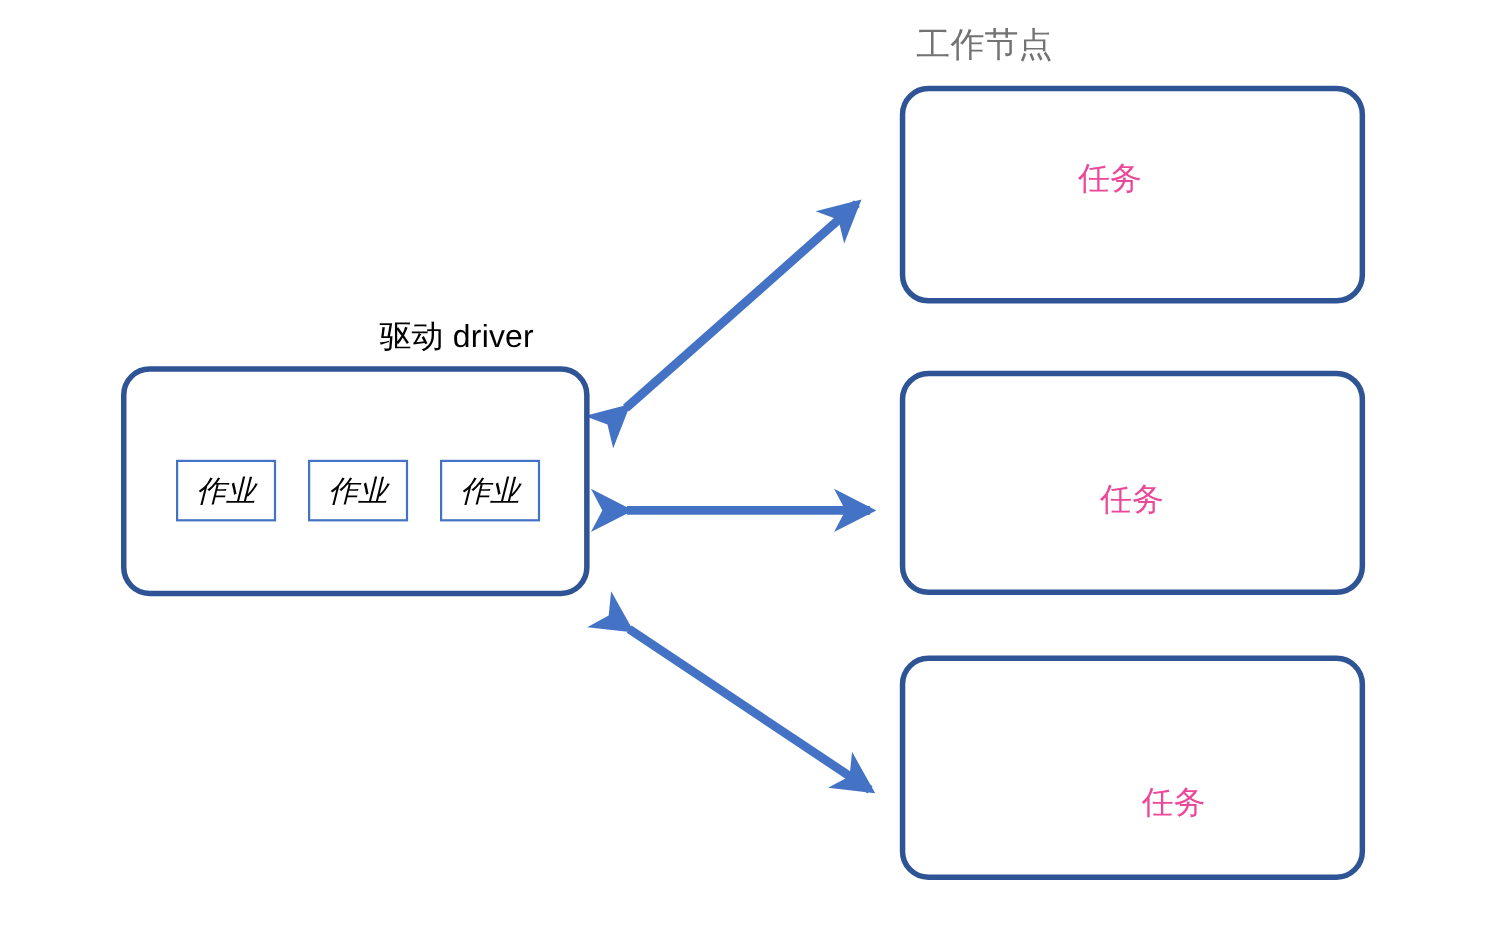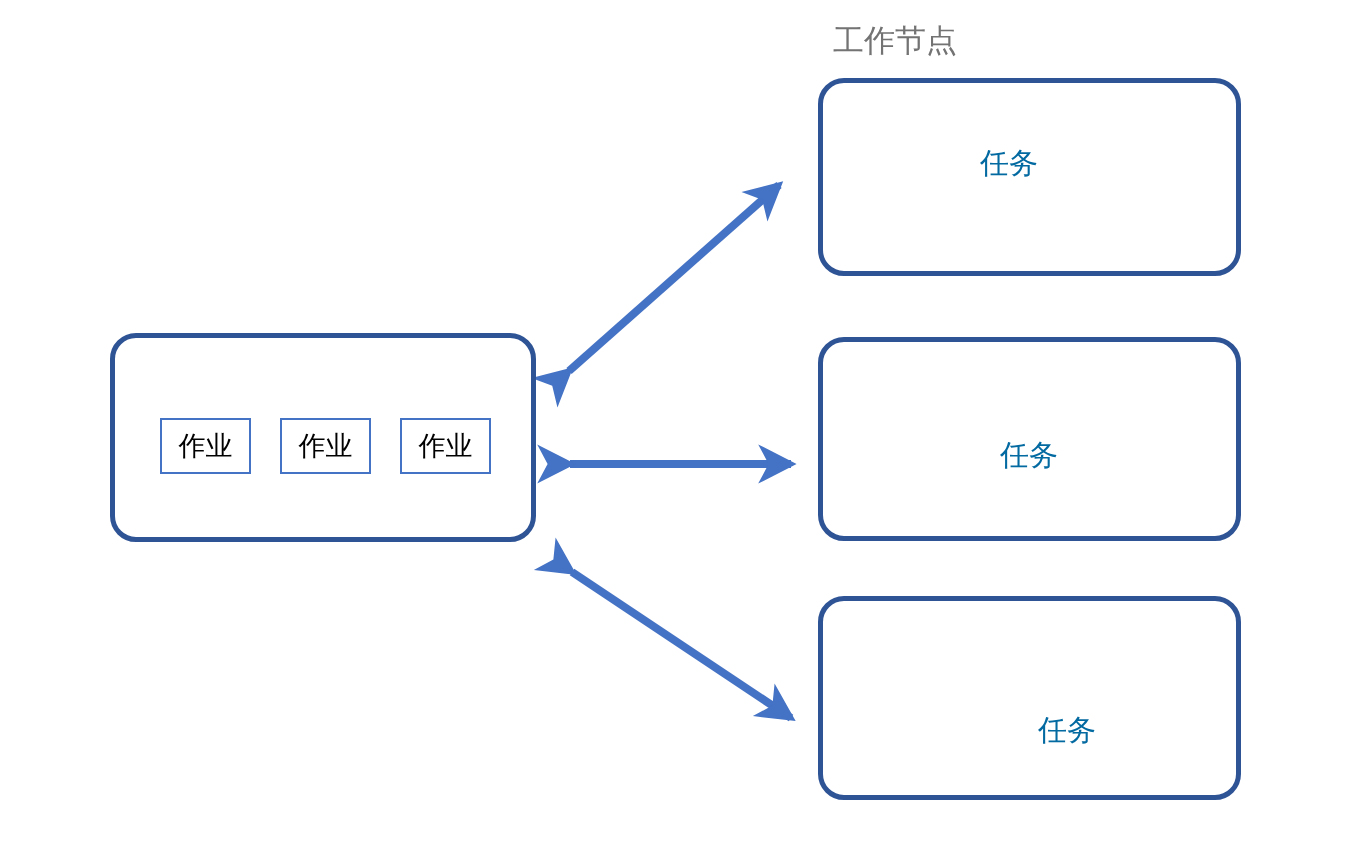--- a/index.html
+++ b/index.html
@@ -63,41 +63,42 @@
     width: 91px;
     height: 56px;
     border: 2px solid #4472C4;
     background: #ffffff;
     display: flex;
     align-items: center;
     justify-content: center;
     font-size: 27px;
     color: #000000;
     line-height: 1;
+    font-style: italic;
   }
   
   .worker-title {
     position: absolute;
     left: 833px;
     top: 23px;
     font-size: 31px;
     line-height: 36px;
     color: #737373;
     white-space: nowrap;
   }
   
   #task-box-0 { left: 818px; top: 78px;  width: 423px; height: 198px; }
   #task-box-1 { left: 818px; top: 337px; width: 423px; height: 204px; }
   #task-box-2 { left: 818px; top: 596px; width: 423px; height: 204px; }
 
   .task-label {
     position: absolute;
     font-size: 29px;
     line-height: 34px;
-    color: #0369a1;
+    color: #ec4899;
     white-space: nowrap;
   }
   #task-label-0 { left: 980px;  top: 146px; }
   #task-label-1 { left: 1000px; top: 438px; }
   #task-label-2 { left: 1038px; top: 713px; }
 </style>
 </head>
 <body>
 
 <div id="canvas">
@@ -109,20 +110,21 @@
       </marker>
     </defs>
 
     <line x1="569" y1="371" x2="779" y2="185" stroke="#4472C4" stroke-width="8" marker-start="url(#head)" marker-end="url(#head)"></line>
 
     <line x1="570" y1="464" x2="791" y2="464" stroke="#4472C4" stroke-width="8" marker-start="url(#head)" marker-end="url(#head)"></line>
 
     <line x1="572" y1="572" x2="791" y2="718" stroke="#4472C4" stroke-width="8" marker-start="url(#head)" marker-end="url(#head)"></line>
   </svg>
 
+  <div class="driver-label">驱动 driver</div>
 
   <div class="node-box" id="driver-box">
     <div class="job-row">
       <div class="job-box">作业</div>
       <div class="job-box">作业</div>
       <div class="job-box">作业</div>
     </div>
   </div>
 
   <div class="worker-title">工作节点</div>

